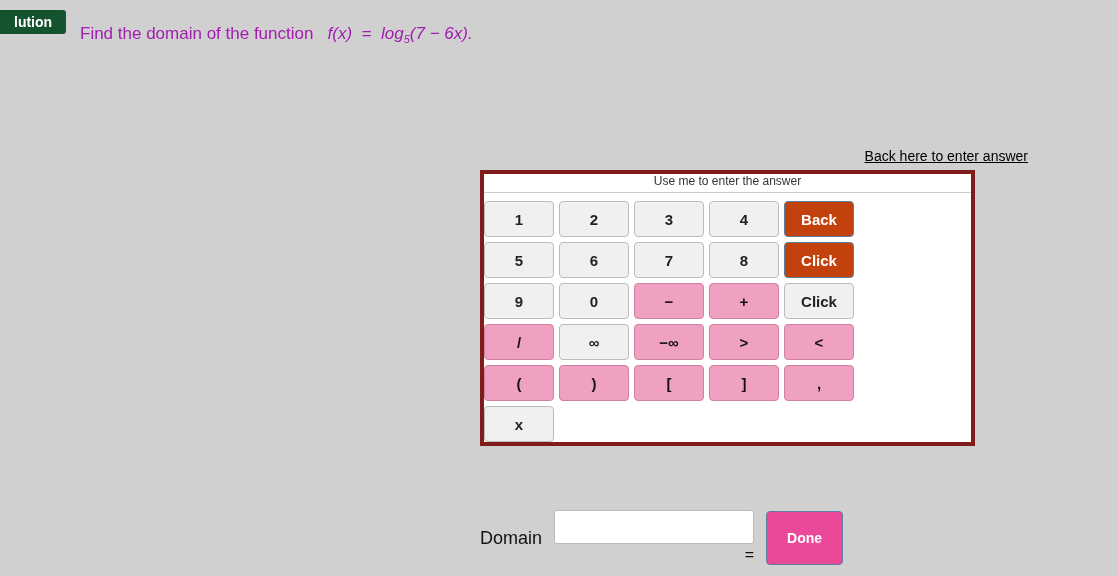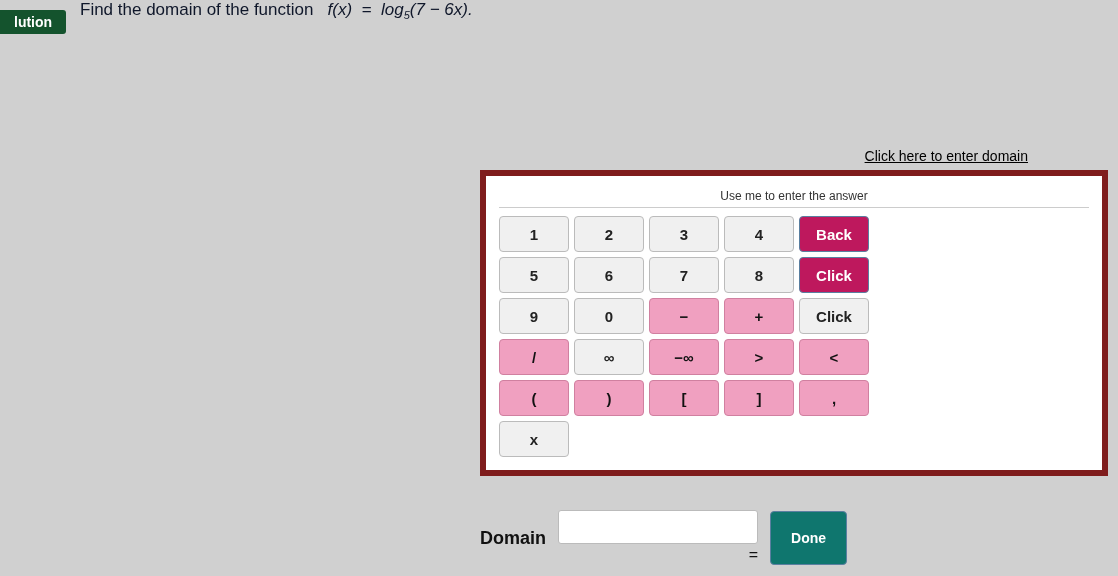--- a/index.html
+++ b/index.html
@@ -19,24 +19,24 @@
       background: #14532d;
       color: white;
       padding: 4px 14px;
       font-size: 14px;
       font-weight: bold;
       border-radius: 0 3px 3px 0;
     }
 
     .problem-text {
       position: absolute;
-      top: 0;
+      top: 24px;
       left: 80px;
       font-size: 17px;
-      color: #0f172a;
+      color: #a21caf;
     }
 
     .math-formula {
       font-style: italic;
       font-size: 17px;
     }
 
     .click-link {
       position: absolute;
       top: 148px;
@@ -44,24 +44,24 @@
       color: #000;
       text-decoration: underline;
       font-size: 14px;
       cursor: pointer;
     }
 
     .keypad-container {
       position: absolute;
       top: 170px;
       left: 480px;
-      width: 628px;
+      width: 495px;
       background: white;
-      border: 6px solid #7f1d1d;
-      padding: 13px;
+      border: 4px solid #7f1d1d;
+      padding: 0;
     }
 
     .keypad-header {
       text-align: center;
       font-size: 12px;
       color: #333;
       margin-bottom: 8px;
       border-bottom: 1px solid #ccc;
       padding-bottom: 4px;
     }
@@ -93,37 +93,37 @@
       color: #222;
     }
 
     .key-btn.pink {
       background: #f0a0c0;
       border-color: #d080a0;
       color: #111;
     }
 
     .key-btn.blue-action {
-      background: #be185d;
+      background: #c2410c;
       color: white;
       border-color: #5a7fa0;
     }
 
     .domain-section {
       position: absolute;
       top: 510px;
       left: 480px;
       display: flex;
       align-items: center;
       gap: 12px;
     }
 
     .domain-label {
       font-size: 18px;
-      font-weight: bold;
+      font-weight: normal;
       color: #111;
     }
 
     .domain-equals {
       font-size: 16px;
       color: #111;
       align-self: flex-end;
       margin-bottom: 2px;
     }
 
@@ -131,21 +131,21 @@
       width: 200px;
       height: 34px;
       border: 1px solid #bbb;
       border-radius: 3px;
       background: white;
       font-size: 14px;
       padding: 0 6px;
     }
 
     .done-btn {
-      background: #0f766e;
+      background: #ec4899;
       color: white;
       border: 1px solid #5a7fa0;
       border-radius: 4px;
       padding: 18px 20px;
       font-size: 14px;
       font-weight: bold;
       cursor: pointer;
     }
 
     sub {
@@ -161,21 +161,21 @@
 
 <div class="problem-text">
   <span>Find the domain of the function</span>
   &nbsp;
   <span class="math-formula">
     <i>f</i>(<i>x</i>) &nbsp;= &nbsp;log<sub>5</sub>(7 − 6<i>x</i>).
   </span>
 </div>
 
 <div class="click-link">
-  <span>Click here to enter domain</span>
+  <span>Back here to enter answer</span>
 </div>
 
 <div class="keypad-container">
   <div class="keypad-header">Use me to enter the answer</div>
   <div class="keypad-grid">
 
     <div class="keypad-row">
       <button class="key-btn">1</button>
       <button class="key-btn">2</button>
       <button class="key-btn">3</button>

